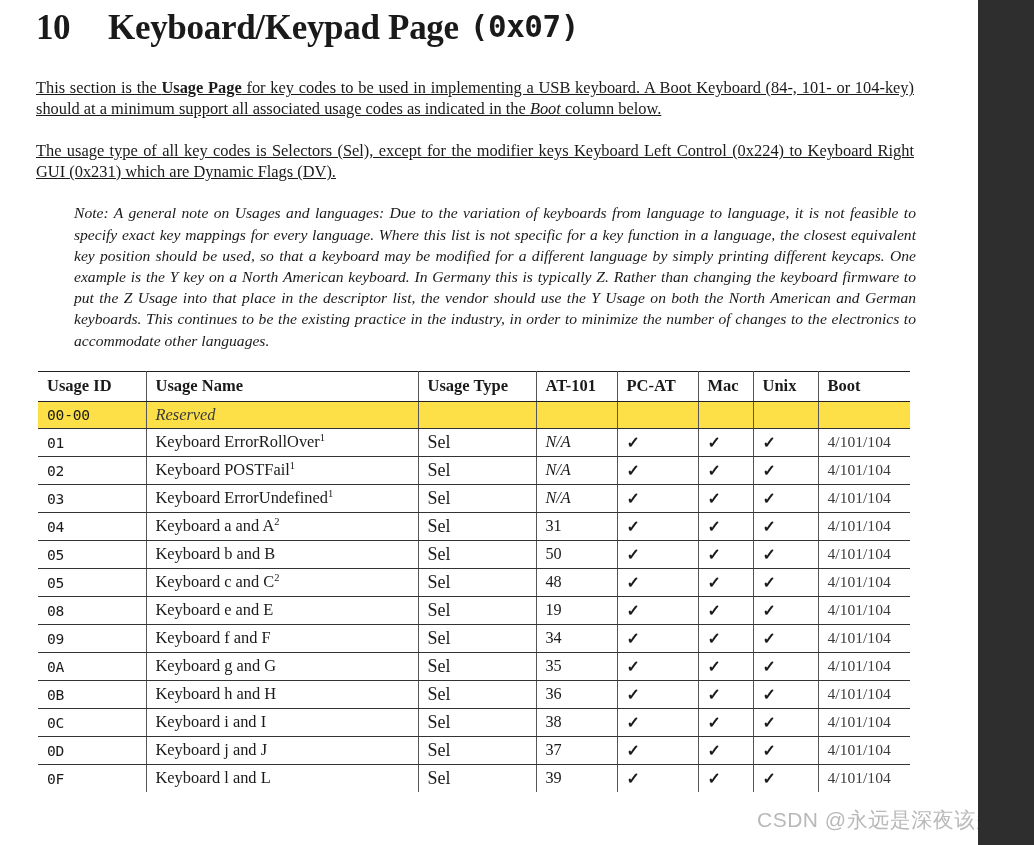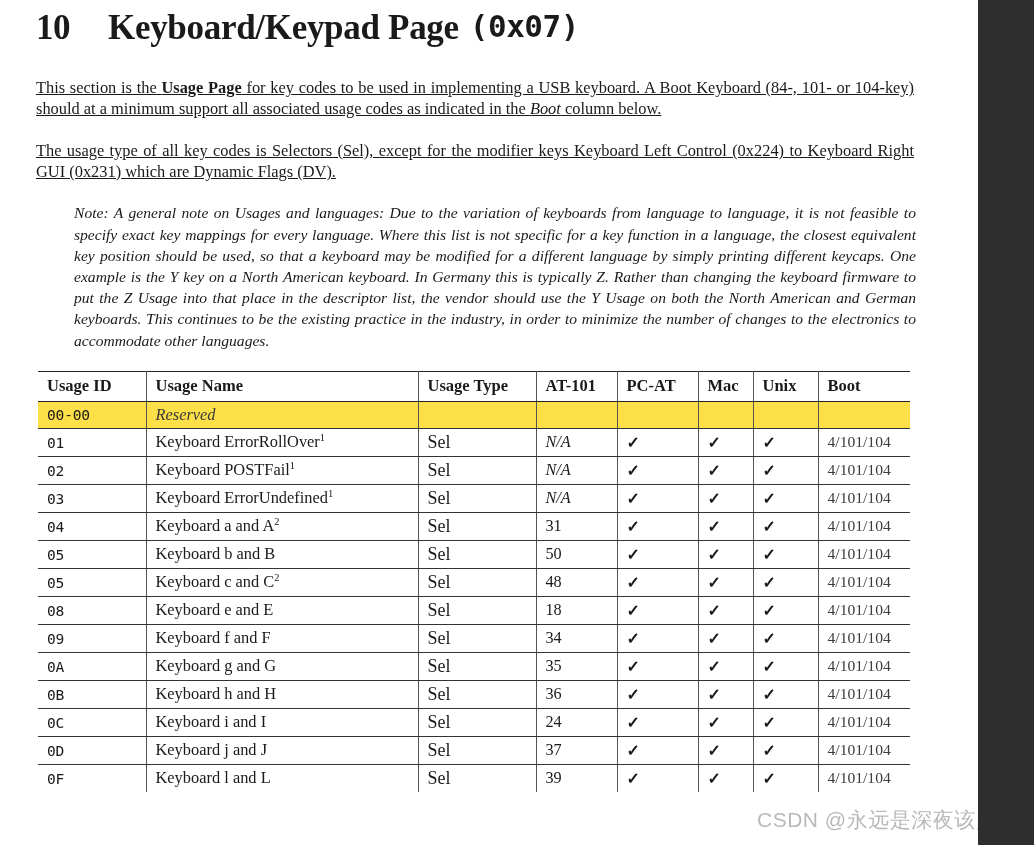--- a/index.html
+++ b/index.html
@@ -280,21 +280,21 @@
             <td class="at">48</td>
             <td class="chk">✓</td>
             <td class="chk">✓</td>
             <td class="chk">✓</td>
             <td class="boot">4/101/104</td>
           </tr>
           <tr>
             <td class="id">08</td>
             <td class="name">Keyboard e and E</td>
             <td class="type">Sel</td>
-            <td class="at">18</td>
+            <td class="at">19</td>
             <td class="chk">✓</td>
             <td class="chk">✓</td>
             <td class="chk">✓</td>
             <td class="boot">4/101/104</td>
           </tr>
           <tr>
             <td class="id">09</td>
             <td class="name">Keyboard f and F</td>
             <td class="type">Sel</td>
             <td class="at">34</td>
@@ -320,21 +320,21 @@
             <td class="at">36</td>
             <td class="chk">✓</td>
             <td class="chk">✓</td>
             <td class="chk">✓</td>
             <td class="boot">4/101/104</td>
           </tr>
           <tr>
             <td class="id">0C</td>
             <td class="name">Keyboard i and I</td>
             <td class="type">Sel</td>
-            <td class="at">24</td>
+            <td class="at">38</td>
             <td class="chk">✓</td>
             <td class="chk">✓</td>
             <td class="chk">✓</td>
             <td class="boot">4/101/104</td>
           </tr>
           <tr>
             <td class="id">0D</td>
             <td class="name">Keyboard j and J</td>
             <td class="type">Sel</td>
             <td class="at">37</td>

